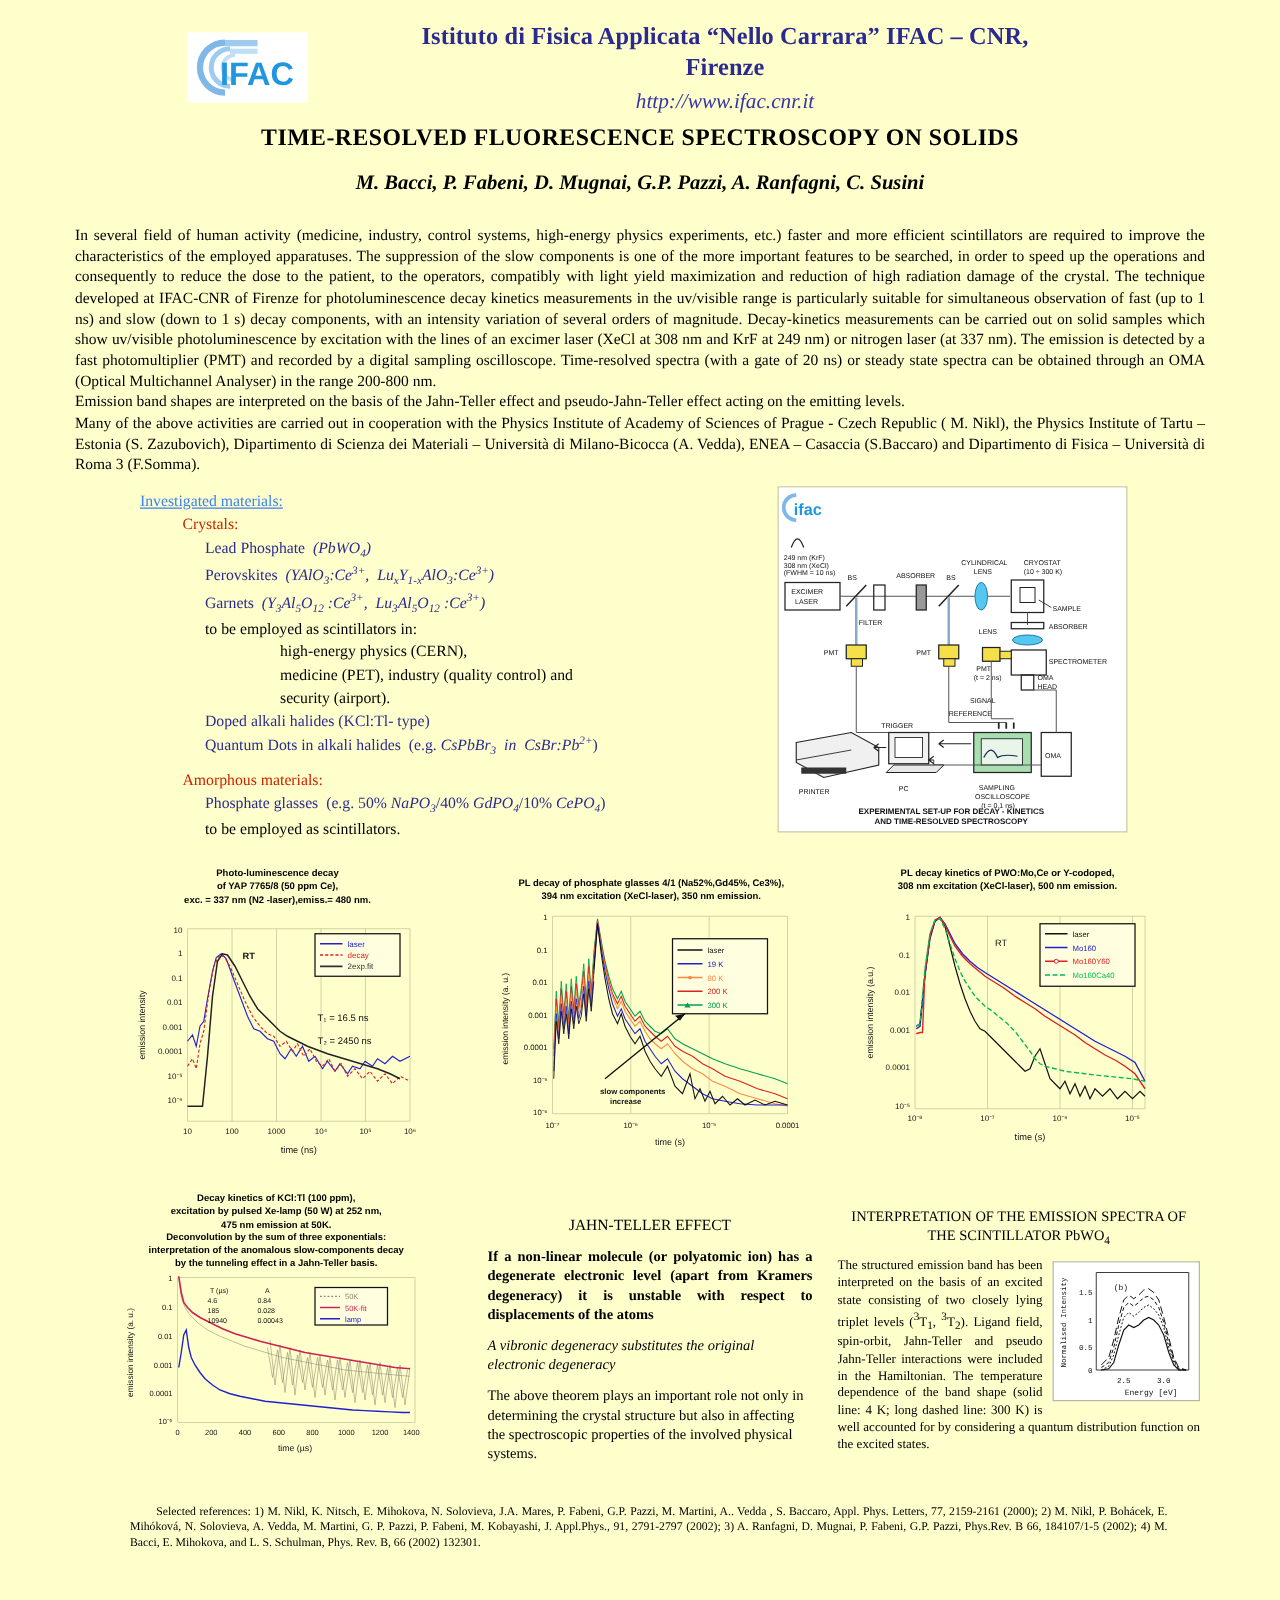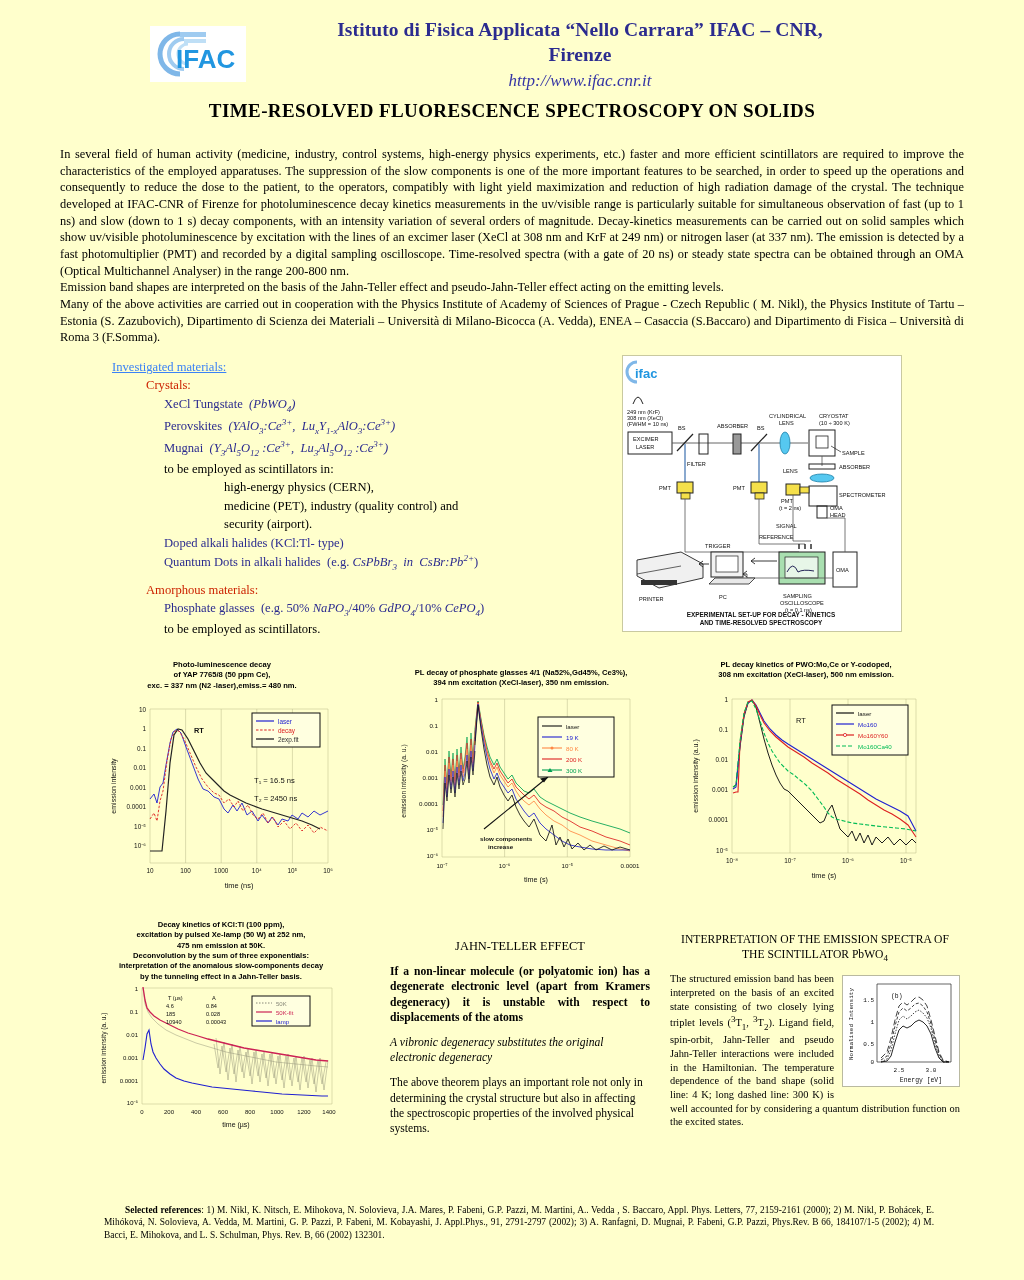--- a/index.html
+++ b/index.html
@@ -99,21 +99,21 @@
   .interp-fig{
     float:right;width:116px;height:110px;background:#fff;border:1px solid #b9b9a0;
     margin:3px 0 4px 8px;
   }
 
   
   .refs{
     position:absolute;left:104px;top:1204px;width:830px;
     font-size:9.4px;line-height:1.32;text-align:justify;
   }
-  .refs b{font-weight:bold;padding-left:21px;}
+  .refs b{font-weight:normal;padding-left:21px;}
 </style>
 </head>
 <body>
 
 <div class="page">
 
   <div class="header">
     <div class="logo-box">
       <svg class="logo-svg" width="96" height="56" viewBox="0 0 96 56">
         <rect width="96" height="56" fill="#ffffff"></rect>
@@ -125,42 +125,43 @@
         <text x="26" y="42" font-family="Liberation Sans, sans-serif" font-size="26" font-weight="bold" fill="#2196e0">IFAC</text>
       </svg>
     </div>
     <div class="head-titles">
       <div class="inst-title">Istituto di Fisica Applicata “Nello Carrara” IFAC – CNR,</div>
       <div class="inst-title">Firenze</div>
       <div class="inst-url">http://www.ifac.cnr.it</div>
     </div>
   </div>
   <div class="main-title">TIME-RESOLVED  FLUORESCENCE  SPECTROSCOPY  ON  SOLIDS</div>
+  <div class="authors">M. Bacci, P. Fabeni, D. Mugnai, G.P. Pazzi, A. Ranfagni, C. Susini</div>
 
   <div class="abstract">
     <p class="just">In several field of human activity (medicine, industry, control systems, high-energy physics experiments, etc.) faster and more efficient scintillators are required to improve the characteristics of the employed apparatuses. The suppression of the slow components is one of the more important features to be searched, in order to speed up the operations and consequently to reduce the dose to the patient, to the operators, compatibly with light yield maximization and reduction of high radiation damage of the crystal. The technique developed at IFAC-CNR of Firenze for photoluminescence decay kinetics measurements in the uv/visible range is particularly suitable for simultaneous observation of  fast (up to 1 ns) and slow (down to 1 s) decay components, with an intensity variation of several  orders of magnitude. Decay-kinetics measurements can be carried out on solid samples which show uv/visible photoluminescence by excitation with the lines of an excimer laser (XeCl at 308 nm and KrF at 249 nm) or nitrogen laser (at 337 nm). The emission is detected by a fast photomultiplier (PMT) and recorded by a digital sampling oscilloscope. Time-resolved spectra (with a gate of 20 ns) or steady state spectra can be obtained through an OMA (Optical Multichannel Analyser) in the range 200-800 nm.</p>
     <p class="left">Emission band shapes are interpreted on the basis of the Jahn-Teller effect and pseudo-Jahn-Teller effect acting on the emitting levels.</p>
     <p class="just">Many of the above activities are carried out in cooperation with the Physics Institute of Academy of Sciences of  Prague - Czech Republic ( M. Nikl), the Physics Institute of Tartu – Estonia (S. Zazubovich), Dipartimento di Scienza dei Materiali – Università di Milano-Bicocca (A. Vedda), ENEA – Casaccia (S.Baccaro) and Dipartimento di Fisica – Università di Roma 3 (F.Somma).</p>
   </div>
 
   <div class="midrow">
 
     <div class="materials">
       <div class="m-head">Investigated materials:</div>
       <div class="m-sub">Crystals:</div>
       <div class="m-item">
-        <span>XeCl Tungstate</span>
+        <span>Lead Phosphate</span>
         <span class="ital">&nbsp;(<i>PbWO<sub>4</sub></i>)</span>
       </div>
       <div class="m-item">
         <span>Perovskites</span>
         <span class="ital">&nbsp;(<i>YAlO<sub>3</sub>:Ce<sup>3+</sup>,&nbsp; Lu<sub>x</sub>Y<sub>1-x</sub>AlO<sub>3</sub>:Ce<sup>3+</sup></i>)</span>
       </div>
       <div class="m-item">
-        <span>Mugnai</span>
+        <span>Garnets</span>
         <span class="ital">&nbsp;(<i>Y<sub>3</sub>Al<sub>5</sub>O<sub>12</sub> :Ce<sup>3+</sup>,&nbsp; Lu<sub>3</sub>Al<sub>5</sub>O<sub>12</sub> :Ce<sup>3+</sup></i>)</span>
       </div>
       <div class="m-plain">to be employed as scintillators in:</div>
       <div class="m-indent2">high-energy physics (CERN),</div>
       <div class="m-indent2">medicine (PET), industry (quality control) and</div>
       <div class="m-indent2">security (airport).</div>
       <div class="m-item">Doped alkali halides (KCl:Tl- type)</div>
       <div class="m-item">
         <span>Quantum Dots in alkali halides</span>
         <span>&nbsp;(e.g. <i>CsPbBr<sub>3</sub>&nbsp; in&nbsp; CsBr:Pb<sup>2+</sup></i>)</span>

